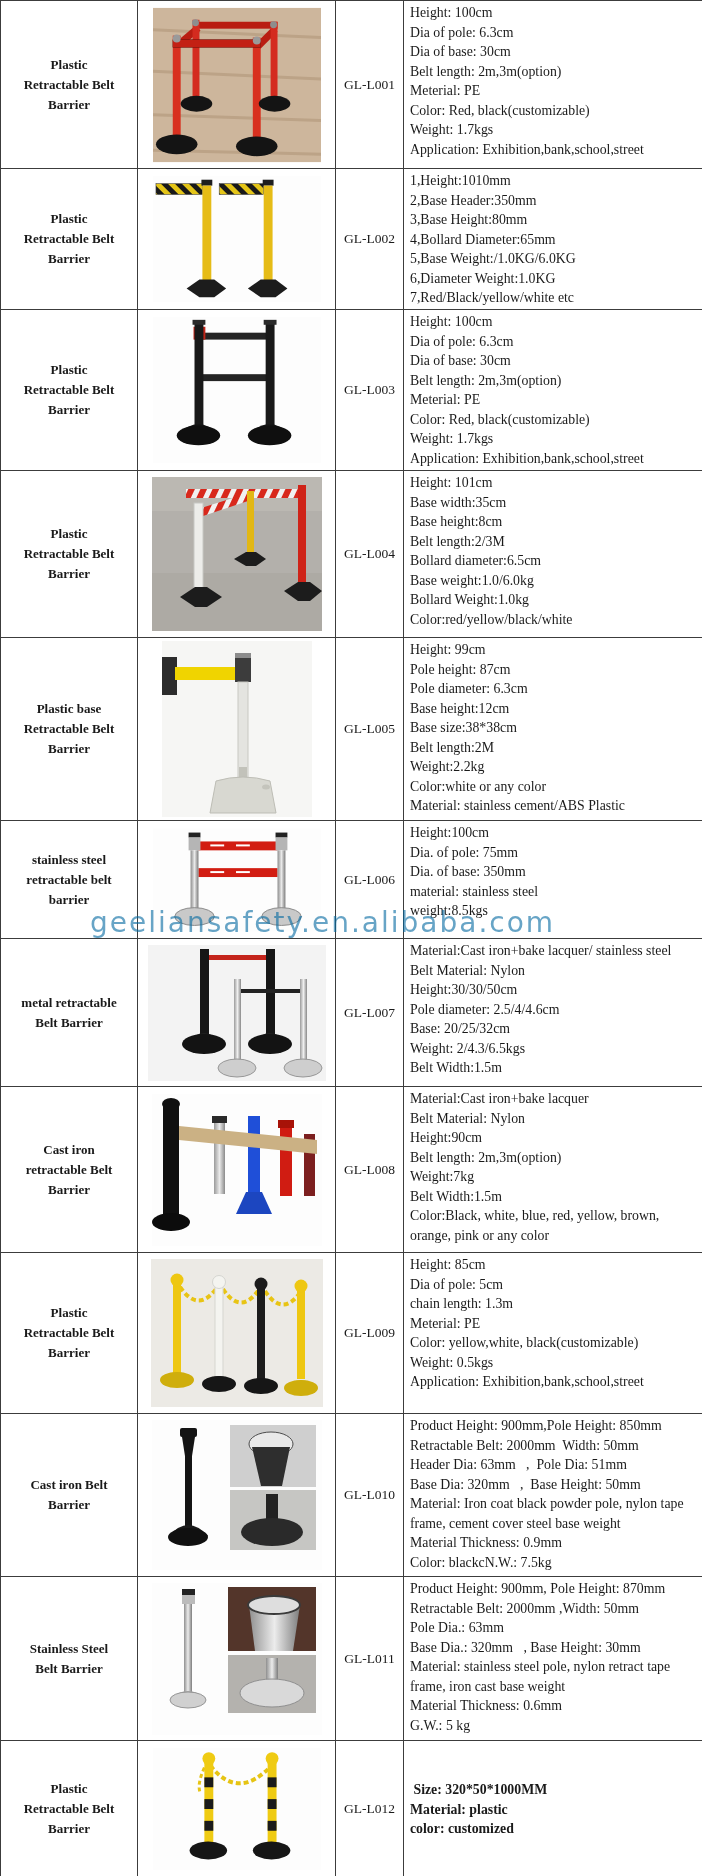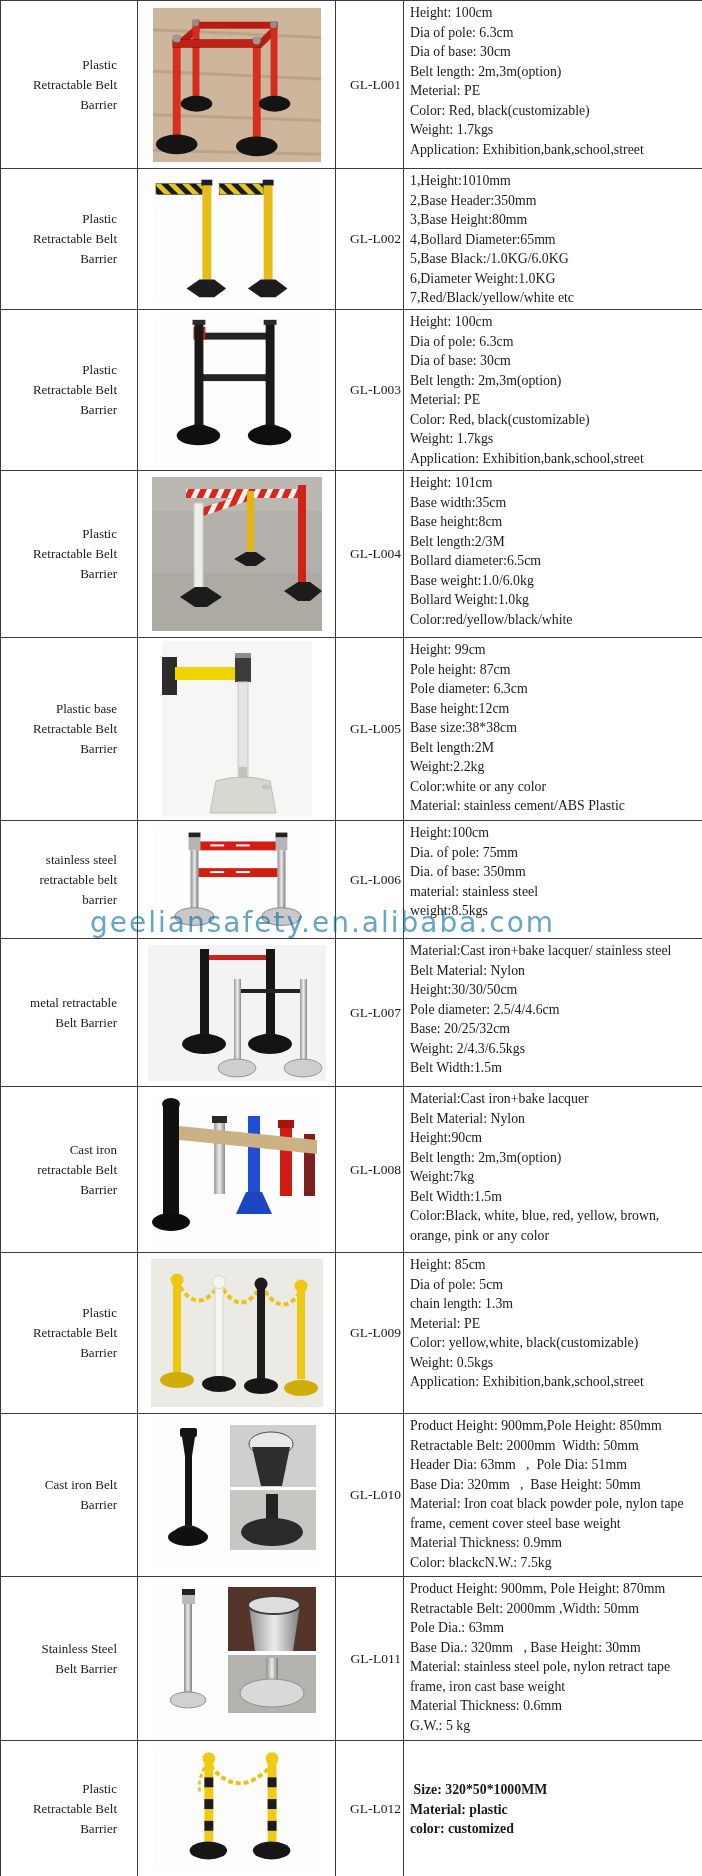--- a/index.html
+++ b/index.html
@@ -1,24 +1,24 @@
 <!DOCTYPE html>
 <html><head>
 <meta charset="utf-8">
 <style>
   html,body{margin:0;padding:0;background:#fff;}
   #page{position:relative;width:702px;height:1876px;background:#fff;
         font-family:"Liberation Serif",serif;color:#1a1a1a;overflow:hidden;}
   table{border-collapse:collapse;width:702px;table-layout:fixed;}
   td{border:1px solid #3c3c3c;overflow:hidden;margin-top:24px;}
   col.c-name{width:137px;} col.c-img{width:198px;} col.c-model{width:68px;} col.c-specs{width:299px;}
-  td.name-cell{text-align:right;vertical-align:middle;font-size:13px;line-height:20px;padding:0 20px;}
+  td.name-cell{text-align:center;vertical-align:middle;font-size:13px;line-height:20px;padding:0 20px;font-weight:bold;}
   td.img-cell{text-align:center;vertical-align:middle;padding:0;background:#fff;}
   td.img-cell svg{display:block;margin:0 auto;}
-  td.model-cell{text-align:right;vertical-align:middle;font-size:13.5px;padding:0 2px;}
+  td.model-cell{text-align:center;vertical-align:middle;font-size:13.5px;padding:0 2px;}
   td.specs-cell{vertical-align:top;padding:2px 5px 0 6px;font-size:13.8px;line-height:19.5px;}
   td.specs-cell.mid{vertical-align:middle;font-weight:bold;}
   .spec-line{white-space:pre-wrap;}
   tr.r0{height:168px} tr.r1{height:141px} tr.r2{height:161px} tr.r3{height:167px}
   tr.r4{height:183px} tr.r5{height:118px} tr.r6{height:148px} tr.r7{height:166px}
   tr.r8{height:161px} tr.r9{height:163px} tr.r10{height:164px} tr.r11{height:136px}
   #watermark{position:absolute;left:90px;top:906px;font-family:"DejaVu Sans",sans-serif;
      font-size:28px;letter-spacing:2px;color:#0369a1;opacity:.6;pointer-events:none;z-index:5;}
 </style>
 </head>
@@ -96,21 +96,21 @@
 <polygon points="34,114 47,105 62,105 74,114 62,123 47,123" fill="#1c1c1c"></polygon>
 <polygon points="96,114 109,105 124,105 136,114 124,123 109,123" fill="#1c1c1c"></polygon>
 </svg>
           </td>
     <td class="model-cell">GL-L002</td>
     <td class="specs-cell">
             <div class="spec-line">1,Height:1010mm</div>
             <div class="spec-line">2,Base Header:350mm</div>
             <div class="spec-line">3,Base Height:80mm</div>
             <div class="spec-line">4,Bollard Diameter:65mm</div>
-            <div class="spec-line">5,Base Black:/1.0KG/6.0KG</div>
+            <div class="spec-line">5,Base Weight:/1.0KG/6.0KG</div>
             <div class="spec-line">6,Diameter Weight:1.0KG</div>
             <div class="spec-line">7,Red/Black/yellow/white etc</div>
           </td>
   </tr>
         <tr class="r2">
     <td class="name-cell">Plastic Retractable Belt Barrier</td>
     <td class="img-cell">
             <svg width="168" height="148" viewBox="0 0 170 148">
 <rect width="170" height="148" fill="#fdfdfd"></rect>
 <rect x="50" y="16" width="66" height="7" fill="#242424"></rect>

